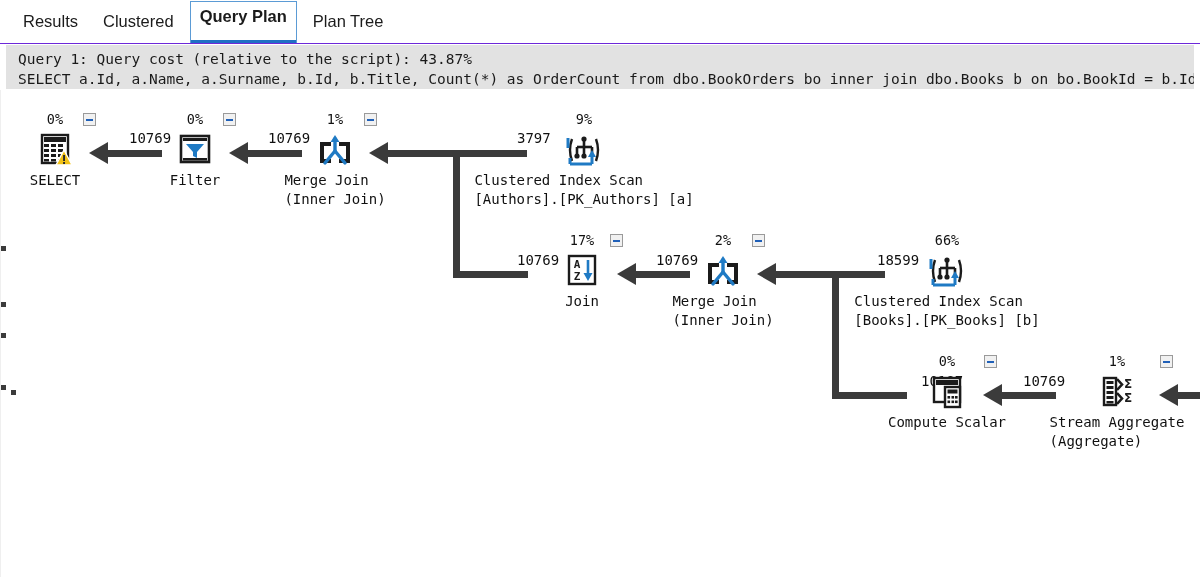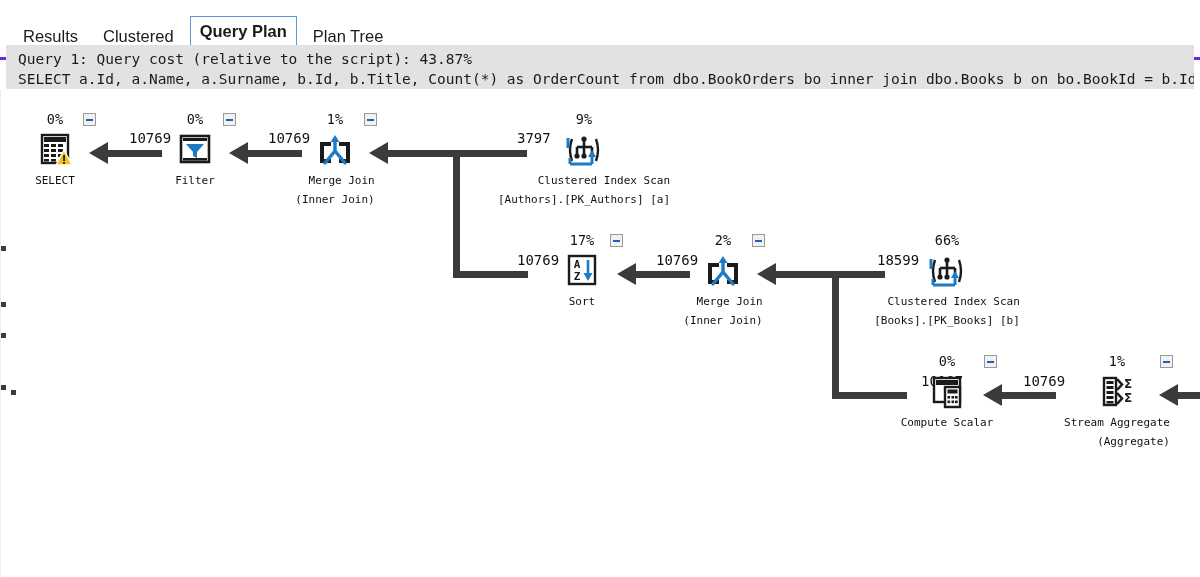--- a/index.html
+++ b/index.html
@@ -9,24 +9,23 @@
     background: #ffffff;
     font-family: "Liberation Sans", sans-serif;
     overflow: hidden;
   }
 
   
   #tabbar {
     position: absolute; left: 0; top: 0;
     width: 1200px; height: 44px;
     background: #ffffff;
-    border-bottom: 3px solid #6d28d9;
+    border-bottom: 1px solid #6d28d9;
     display: flex; align-items: center;
     padding-left: 14px;
-    margin-top: 16px;
   }
   .tab {
     font-size: 16.5px;
     color: #1b1b1b;
     padding: 4px 9px 6px 9px;
     margin-right: 7px;
     white-space: nowrap;
     cursor: pointer;
     position: relative;
     line-height: 20px;
@@ -77,23 +76,23 @@
     position: absolute;
     left: 50%; transform: translateX(-50%);
     top: 0;
     width: 40px; height: 34px;
   }
   .caption {
     position: absolute;
     left: 50%; transform: translateX(-50%);
     top: 38px;
     font-family: "DejaVu Sans Mono", monospace;
-    font-size: 11px;
+    font-size: 14px;
     color: #101010;
-    text-align: right;
+    text-align: left;
     white-space: pre;
     line-height: 19px;
   }
 
   
   .collapse {
     position: absolute;
     width: 13px; height: 13px;
     background: #f1f1f1;
     border: 1px solid #9a9a9a;
@@ -294,21 +293,21 @@
     <div class="pct">17%</div>
     <div class="icon">
       <svg viewBox="0 0 40 34" width="40" height="34">
         <rect x="7" y="2" width="26" height="28" fill="#ffffff" stroke="#1b1b1b" stroke-width="2.4"></rect>
         <text x="15" y="14" font-family="DejaVu Sans Mono, monospace" font-size="11" font-weight="bold" fill="#1b1b1b" text-anchor="middle">A</text>
         <text x="15" y="26" font-family="DejaVu Sans Mono, monospace" font-size="11" font-weight="bold" fill="#1b1b1b" text-anchor="middle">Z</text>
         <line x1="26" y1="6" x2="26" y2="22" stroke="#1f7ac4" stroke-width="2.6"></line>
         <polygon points="26,27 21.5,19 30.5,19" fill="#1f7ac4"></polygon>
       </svg>
     </div>
-    <div class="caption">Sort</div>
+    <div class="caption">Join</div>
   </div>
   <div class="collapse" style="left:609px; top:144px;">
       <i></i>
     </div>
 
   <div class="node" style="left:722px; top:164px;">
     <div class="pct">2%</div>
     <div class="icon">
       <svg viewBox="0 0 40 34" width="40" height="34">
         <path d="M5 9 h11 v4 h-7 v13 h7 v4 H5 Z" fill="#1b1b1b"></path>

